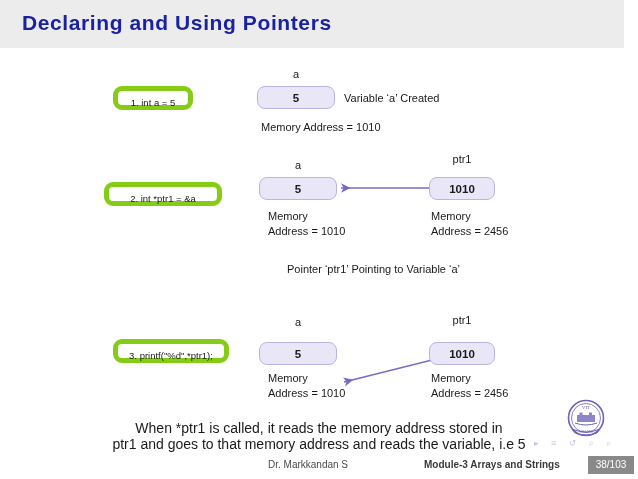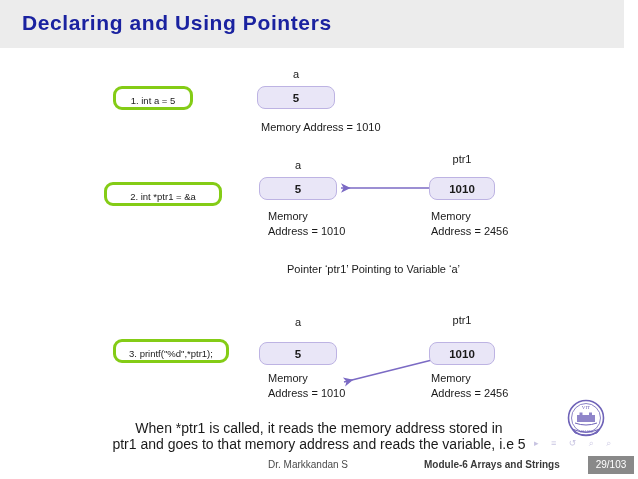--- a/index.html
+++ b/index.html
@@ -38,21 +38,21 @@
   .diagram {
     position: absolute;
     left: 0; top: 48px;
     width: 638px;
     height: 400px;
   }
 
   
   .step-chip {
     position: absolute;
-    border: 3px solid #84cc16;
+    border: 5px solid #84cc16;
     border-radius: 9px;
     background: #ffffff;
     color: #222222;
     font-size: 9.5px;
     height: 24px;
     line-height: 24px;
     text-align: center;
     white-space: nowrap;
     box-sizing: border-box;
   }
@@ -203,20 +203,21 @@
 
     <line x1="432" y1="312" x2="344" y2="334" stroke="#7b6ac4" stroke-width="1.6" marker-end="url(#ahead)"></line>
   </svg>
 
   <div class="step-chip" style="left:113px; top:38px; width:80px;">1. int a = 5</div>
 
   <div class="var-label" style="left:257px; top:20px; width:78px;">a</div>
 
   <div class="cell" style="left:257px; top:38px; width:78px;">5</div>
 
+  <div class="note" style="left:344px; top:43px;">Variable ‘a’ Created</div>
 
   <div class="note" style="left:261px; top:72px;">Memory Address = 1010</div>
 
   <div class="step-chip" style="left:104px; top:134px; width:118px;text-align:center;">2. int *ptr1 = &amp;a</div>
 
   <div class="var-label" style="left:259px; top:111px; width:78px;">a</div>
 
   <div class="cell" style="left:259px; top:129px; width:78px;">5</div>
 
   <div class="note-2l" style="left:268px; top:161px;">Memory</div>
@@ -260,15 +261,15 @@
   <rect x="26" y="14.5" width="3" height="3" fill="#8f85c9"></rect>
   <path d="M12 25 q11 4 22 0" fill="none" stroke="#6f63b8" stroke-width="1"></path>
   <path d="M9 31 q14 6 28 0 l-3 4 q-11 4 -22 0 z" fill="none" stroke="#6f63b8" stroke-width="1"></path>
   <text x="23" y="35" text-anchor="middle" font-family="'Liberation Serif', serif" font-size="3" fill="#6f63b8">VELLORE</text>
 </svg>
 
 <div class="navbar">▸  ≡  ↺ ⌕ ⌕</div>
 
 <div class="footer">
   <div class="footer-author">Dr. Markkandan S</div>
-  <div class="footer-module">Module-6  Arrays and Strings</div>
-  <div class="footer-page">29/103</div>
+  <div class="footer-module">Module-3  Arrays and Strings</div>
+  <div class="footer-page">38/103</div>
 </div>
 
 </body></html>

